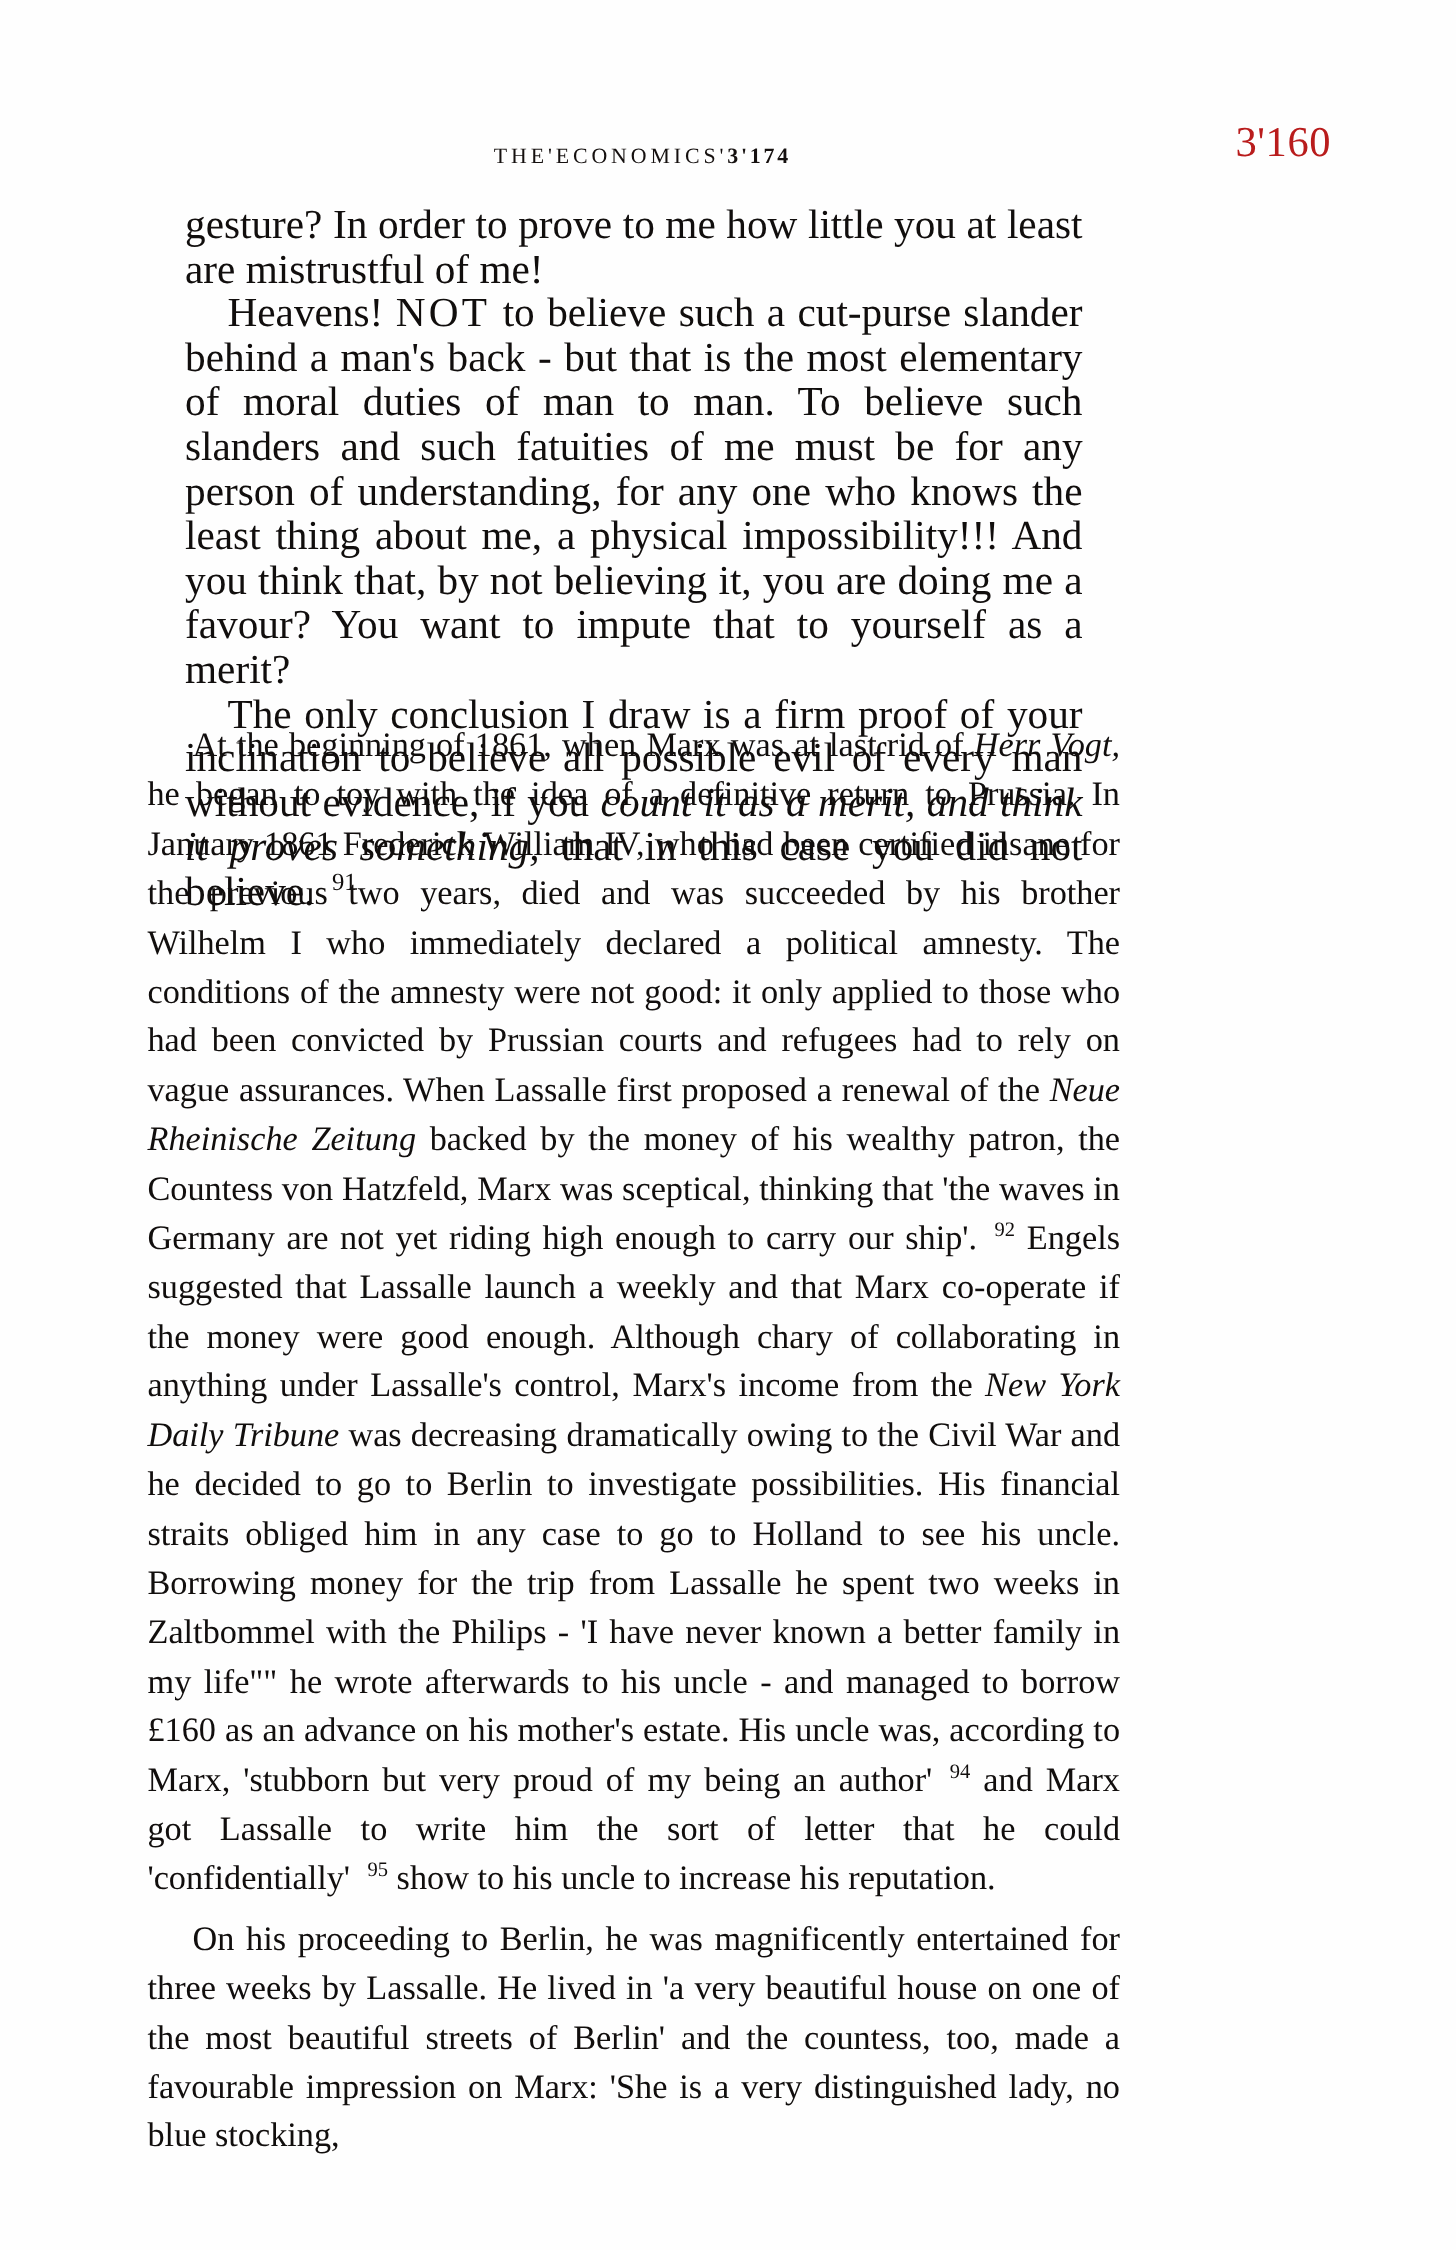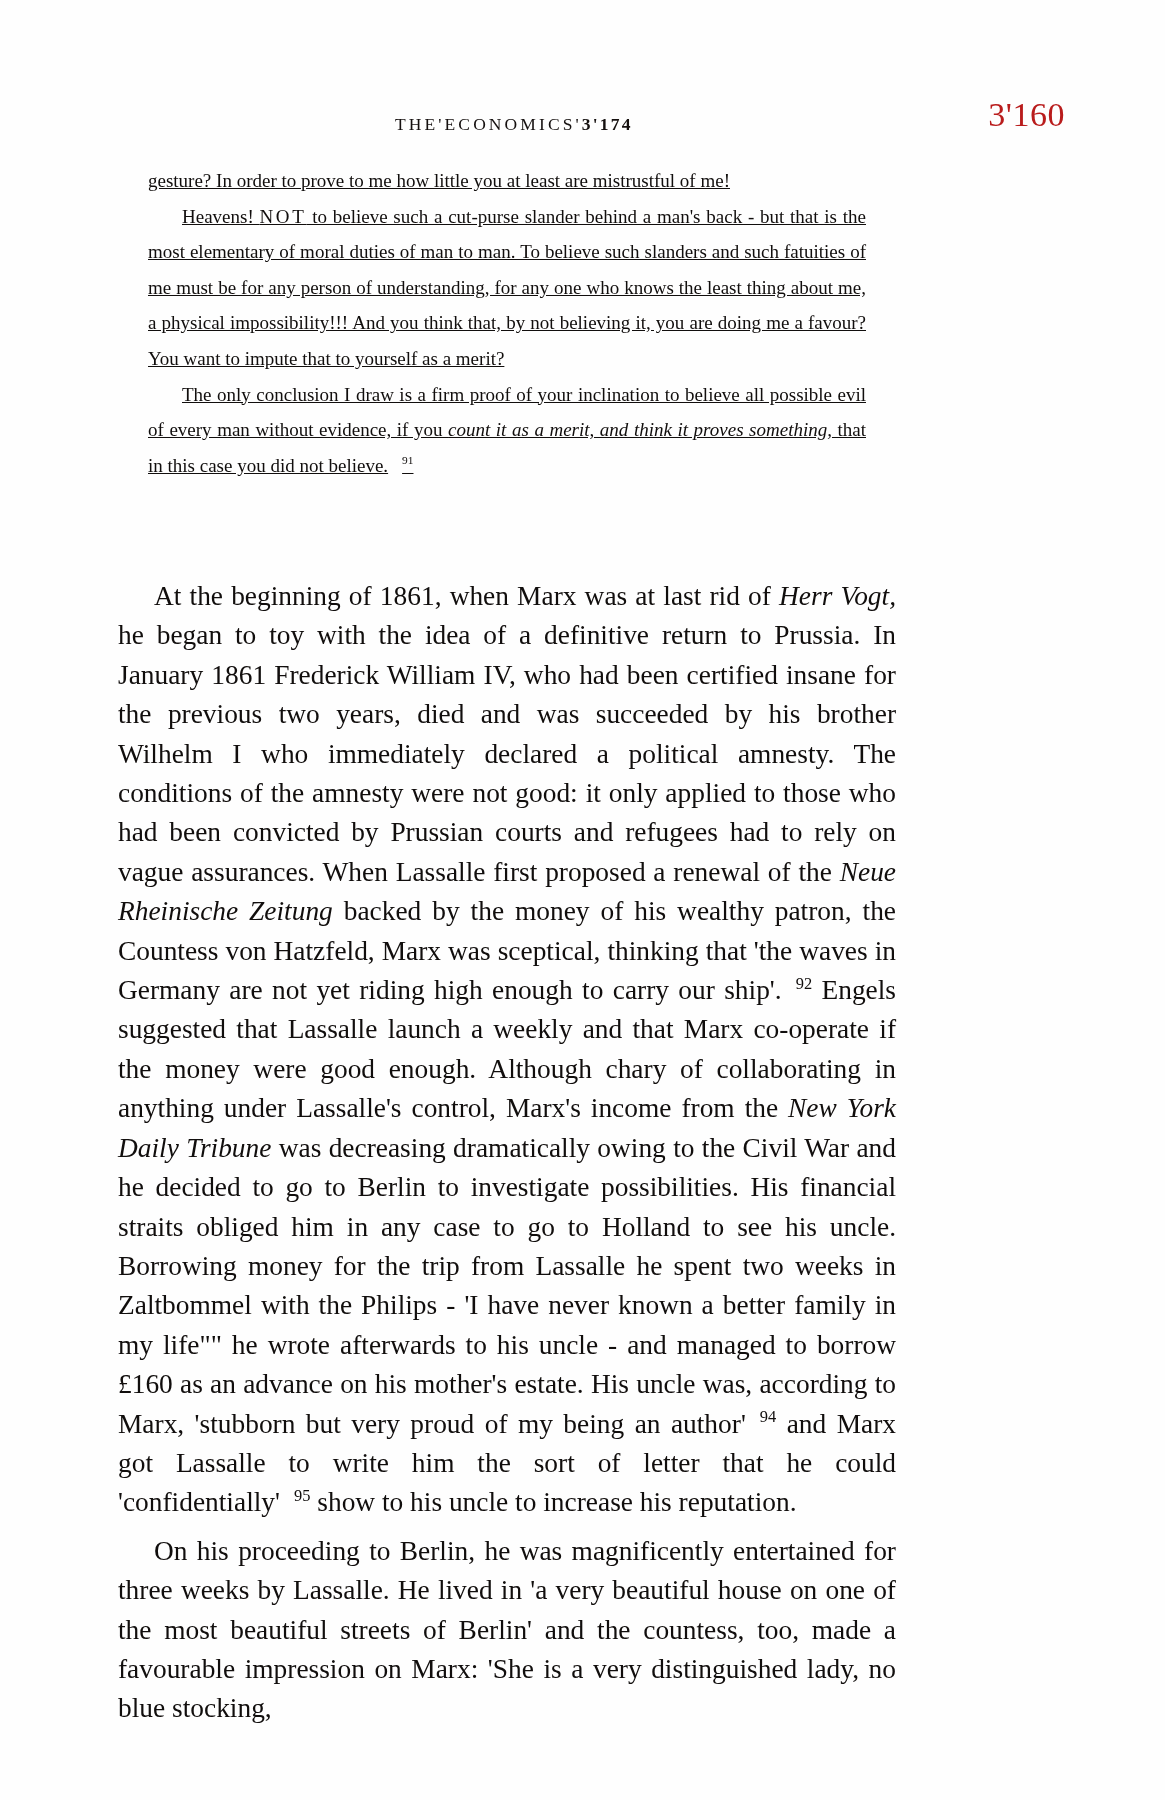--- a/index.html
+++ b/index.html
@@ -53,26 +53,25 @@
     color: #b91c1c;
     white-space: nowrap;
   }
 
   
   .extract {
     position: absolute;
     top: 163px;
     left: 148px;
     width: 718px;
-    font-size: 19px;
+    font-size: 33px;
     line-height: 35.6px;
     text-align: justify;
     text-justify: inter-word;
     color: #110e0d;
-    text-decoration: underline;
   }
   .extract p {
     margin: 0;
   }
   .extract p + p {
     text-indent: 34px;
   }
   .spaced-caps {
     letter-spacing: 2.6px;
   }

